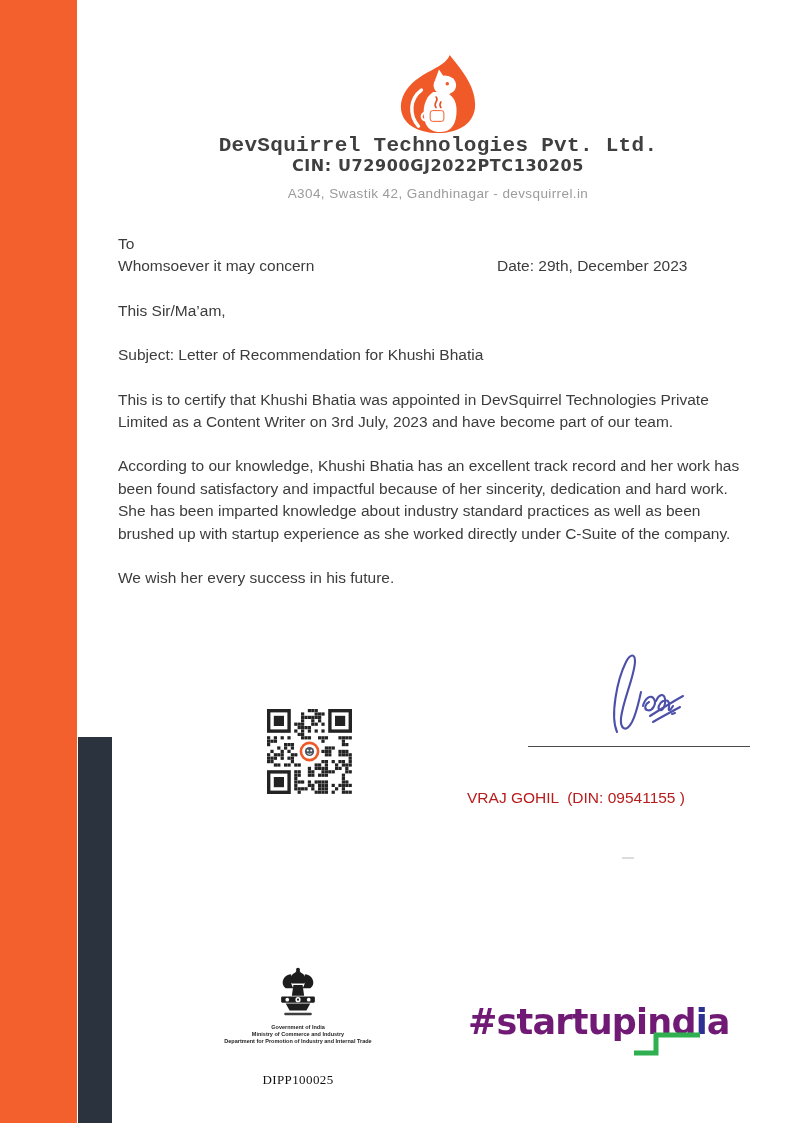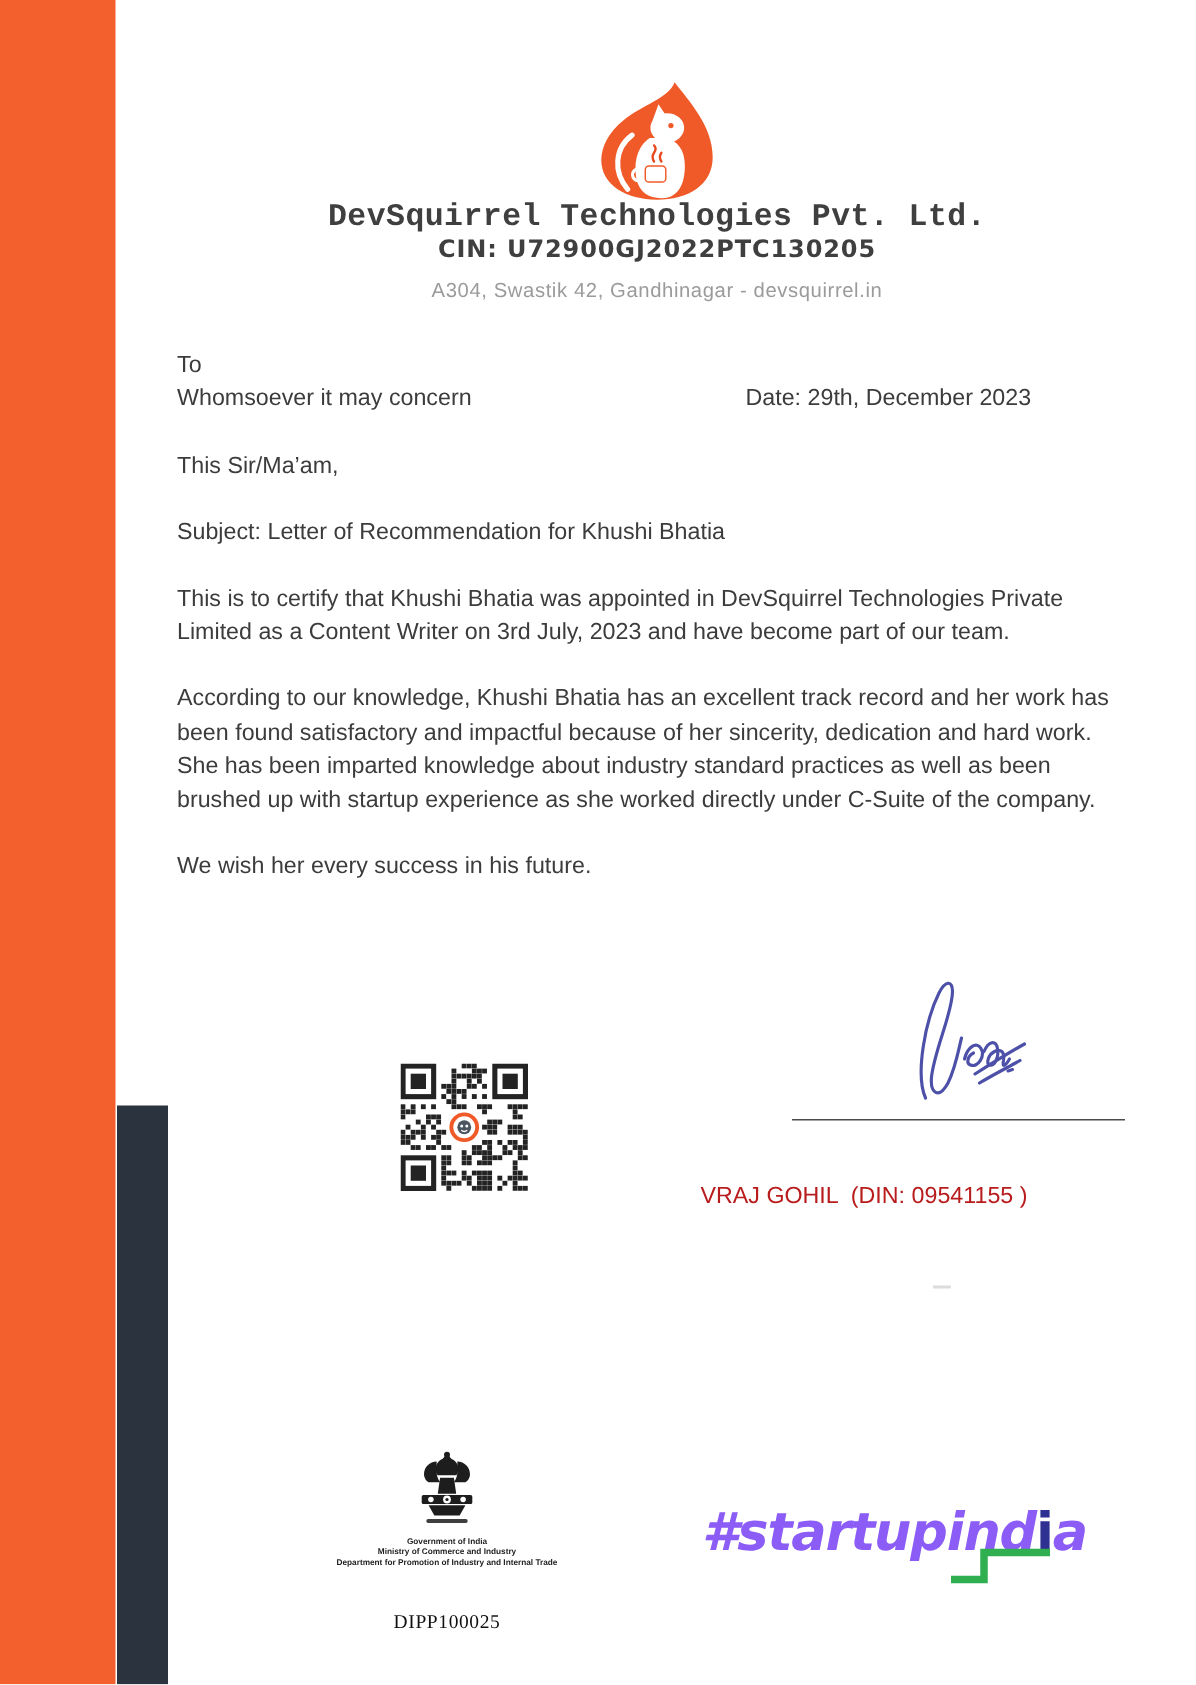--- a/index.html
+++ b/index.html
@@ -49,21 +49,21 @@
   .emblem-svg { width:46px; height:56px; display:inline-block; }
   .gov-line { font-size:5.5px; line-height:7px; color:#1d1d1d; font-weight:bold; }
   .dipp { margin-top:27px; font-family:"Liberation Serif", serif; font-size:13px; color:#111; letter-spacing:0.4px; }
 
   
   .startup { position:absolute; left:468px; top:1000px; width:270px; height:72px; }
   .startup-text {
     font-family:"DejaVu Sans", sans-serif; font-weight:bold; font-size:35px;
     letter-spacing:-0.8px; line-height:44px; white-space:nowrap;
   }
-  .su-orange { color:#8b5cf6;font-style:italic; }
+  .su-orange { color:#701a75; }
   .su-blue { color:#2E3192; }
   .stair-svg { position:absolute; left:163px; top:30px; width:72px; height:28px; }
 </style>
 </head>
 <body>
 
 <div class="page">
 
   <div class="bar-orange"></div>
   <div class="bar-navy"></div>

